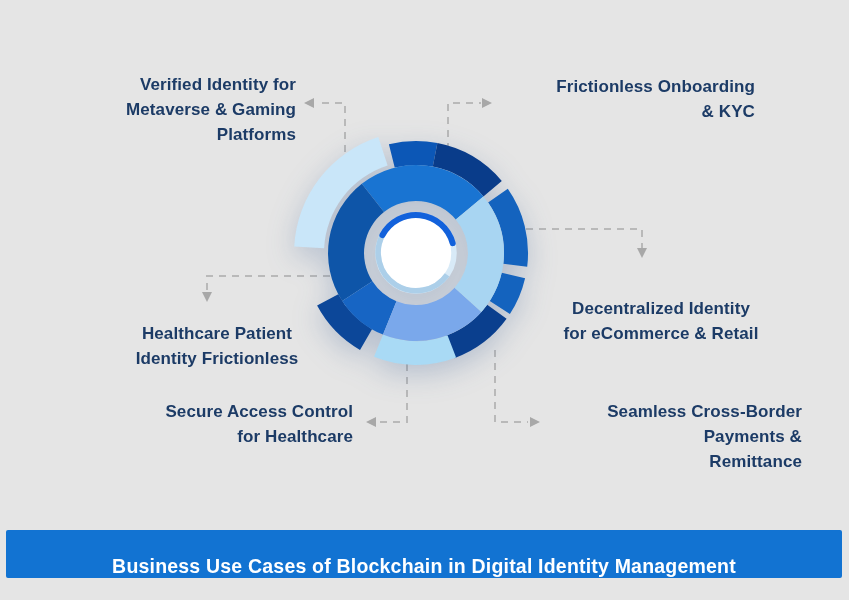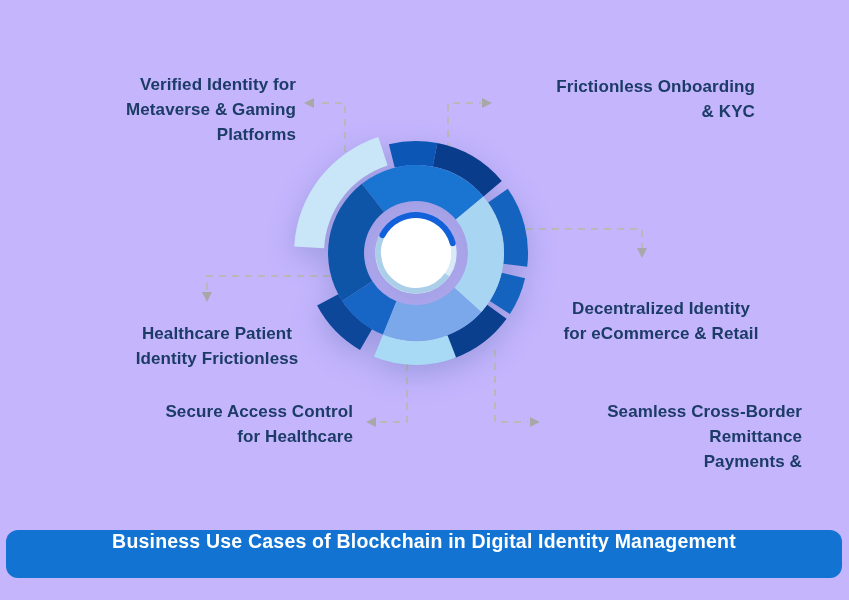--- a/index.html
+++ b/index.html
@@ -1,17 +1,17 @@
 <!DOCTYPE html>
 <html><head>
 <meta charset="utf-8">
 <style>
   html,body{margin:0;padding:0;background:#ffffff;}
   .stage{
-    position:relative;width:849px;height:600px;background:#c4b5fd;overflow:hidden;
+    position:relative;width:849px;height:600px;background:#e5e5e5;overflow:hidden;
     font-family:"Liberation Sans", sans-serif;
   }
   
   .lbl{
     position:absolute;color:#1C3B66;font-size:17px;line-height:25px;
     font-weight:700;letter-spacing:.1px;
   }
   .lbl.right{text-align:right;}
   .lbl.left{text-align:right;}
   .lbl.center{text-align:center;}
@@ -23,22 +23,22 @@
   #lbl-payments  {top:399px; left:552px; width:250px;}
   
   .connectors{position:absolute;left:0;top:0;width:849px;height:600px;pointer-events:none;}
   .donut{
     position:absolute;left:266px;top:103px;width:300px;height:300px;
     filter:drop-shadow(0 9px 14px rgba(40,80,140,.25));
   }
   
   .banner{
     position:absolute;left:6px;top:530px;width:836px;height:48px;
-    background:#1273D2;border-radius:12px;
-    display:flex;align-items:flex-start;justify-content:center;
+    background:#1273D2;border-radius:2px;
+    display:flex;align-items:flex-end;justify-content:center;
   }
   .banner span{
     color:#ffffff;font-size:19.5px;font-weight:700;letter-spacing:.2px;
     font-family:"Liberation Sans", sans-serif;
   }
 </style>
 </head>
 <body>
 
 <div class="stage">
@@ -107,21 +107,21 @@
     <div>Identity Frictionless</div>
   </div>
 
   <div class="lbl right" id="lbl-enterprise">
     <div>Secure Access Control</div>
     <div>for Healthcare</div>
   </div>
 
   <div class="lbl left" id="lbl-payments">
     <div>Seamless Cross-Border</div>
+    <div>Payments &amp;</div>
     <div>Remittance</div>
-    <div>Payments &amp;</div>
   </div>
 
   <div class="banner">
     <span>Business Use Cases of Blockchain in Digital Identity Management</span>
   </div>
 
 </div>
 
 </body></html>

